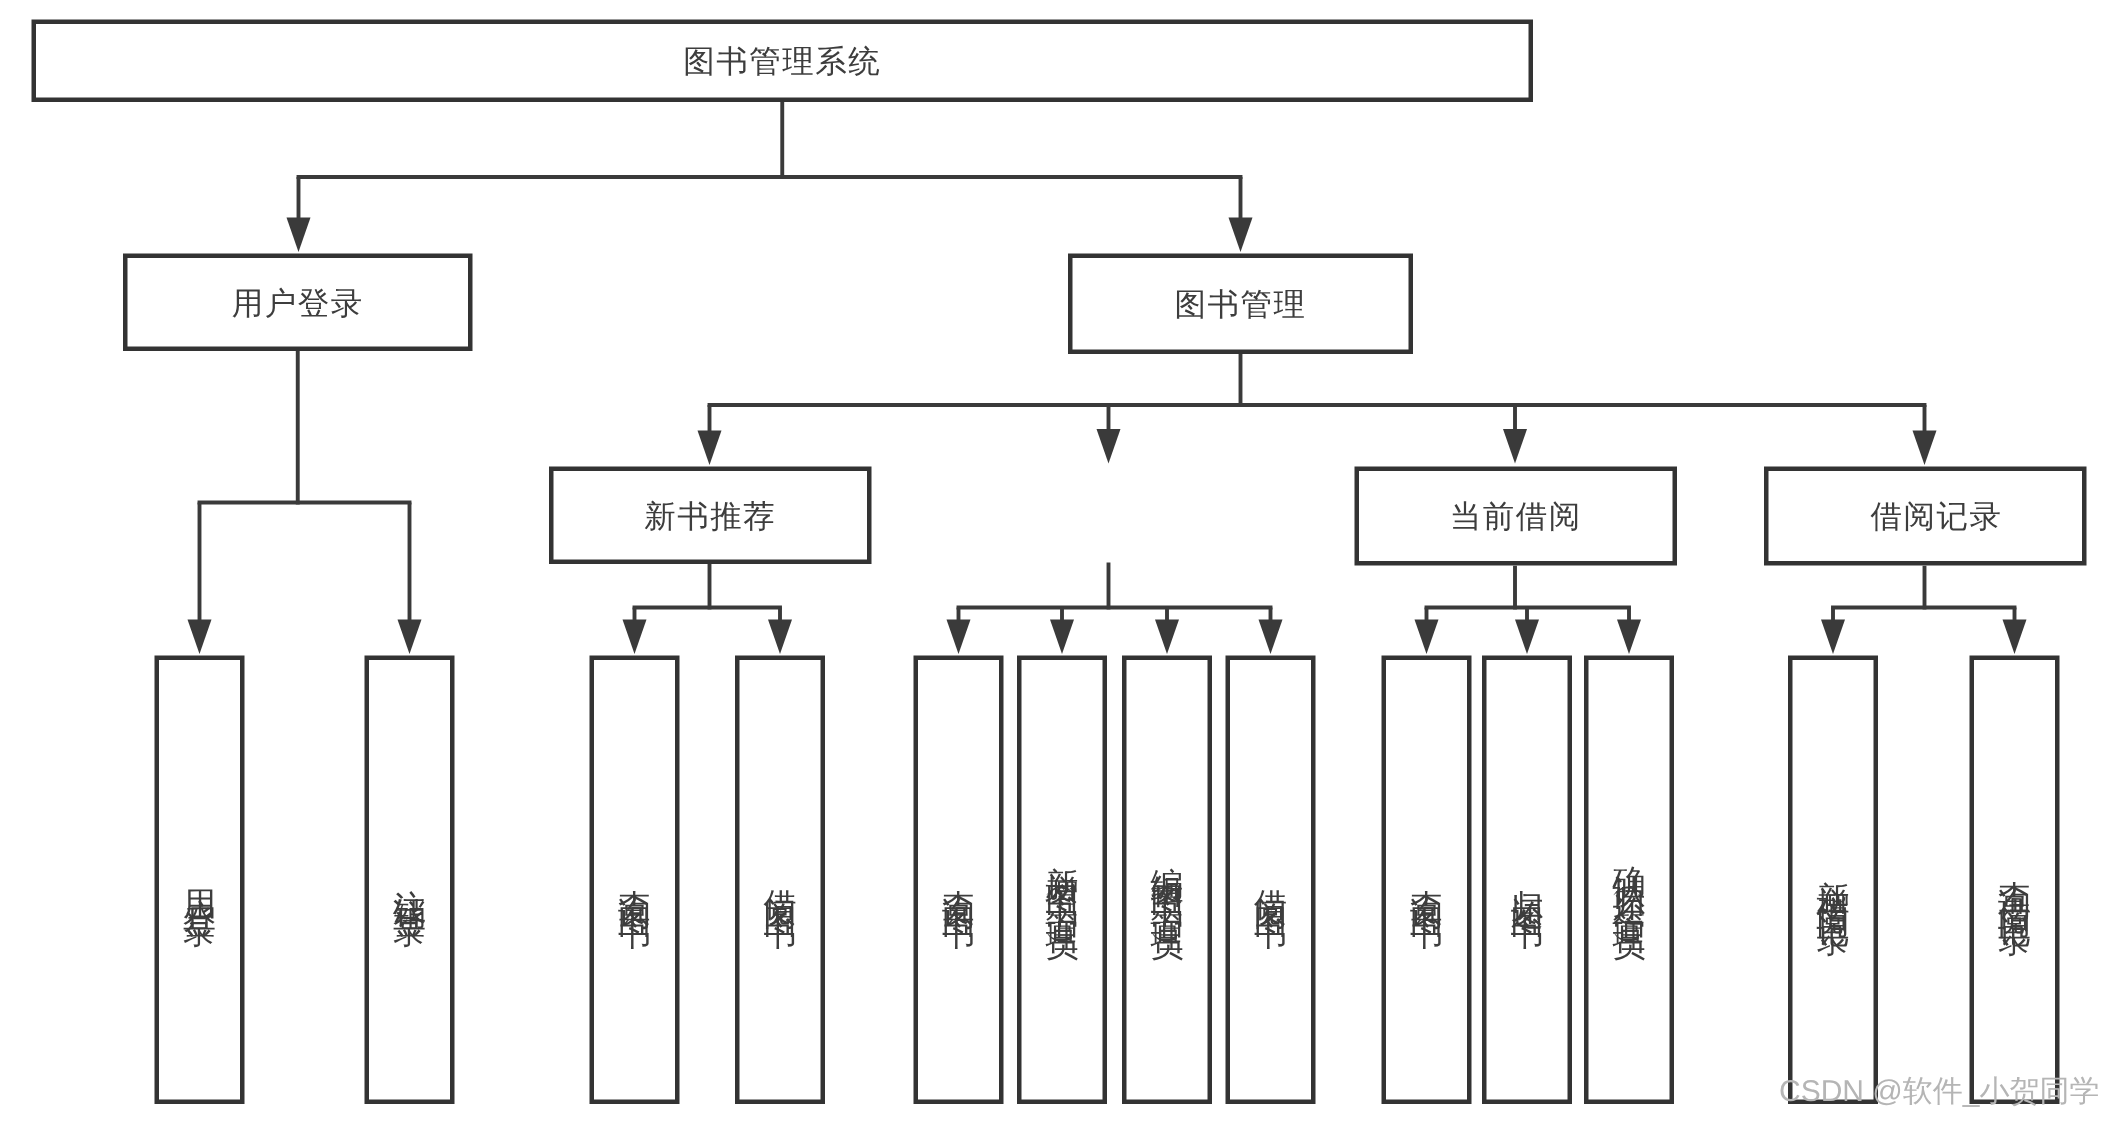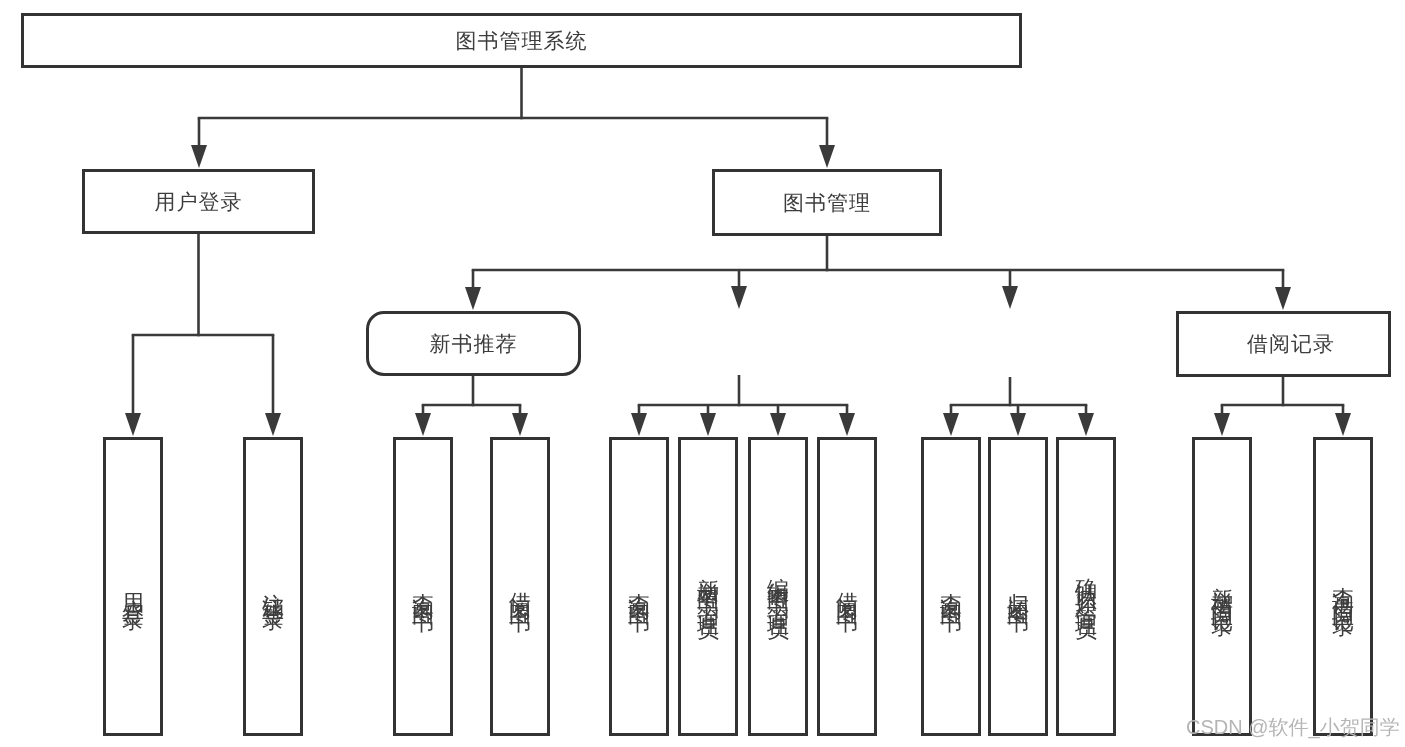--- a/index.html
+++ b/index.html
@@ -121,22 +121,25 @@
     <span>图书管理系统</span>
   </div>
 
   <div class="node h-node" style="left:82px;top:169px;width:233px;height:65px;">
     <span>用户登录</span>
   </div>
   <div class="node h-node" style="left:712px;top:169px;width:230px;height:67px;">
     <span>图书管理</span>
   </div>
 
-  <div class="node h-node" style="left:366px;top:311px;width:215px;height:65px;border-radius:18px;">
+  <div class="node h-node" style="left:366px;top:311px;width:215px;height:65px;">
     <span>新书推荐</span>
+  </div>
+  <div class="node h-node" style="left:903px;top:311px;width:215px;height:66px;">
+    <span>当前借阅</span>
   </div>
   <div class="node h-node" style="left:1176px;top:311px;width:215px;height:66px;padding-left:15px;">
     <span>借阅记录</span>
   </div>
 
   <div class="node v-node" style="left:103px;top:437px;width:60px;height:299px;">
     <span class="vtxt">用户登录</span>
   </div>
   <div class="node v-node" style="left:243px;top:437px;width:60px;height:299px;">
     <span class="vtxt">注销登录</span>

